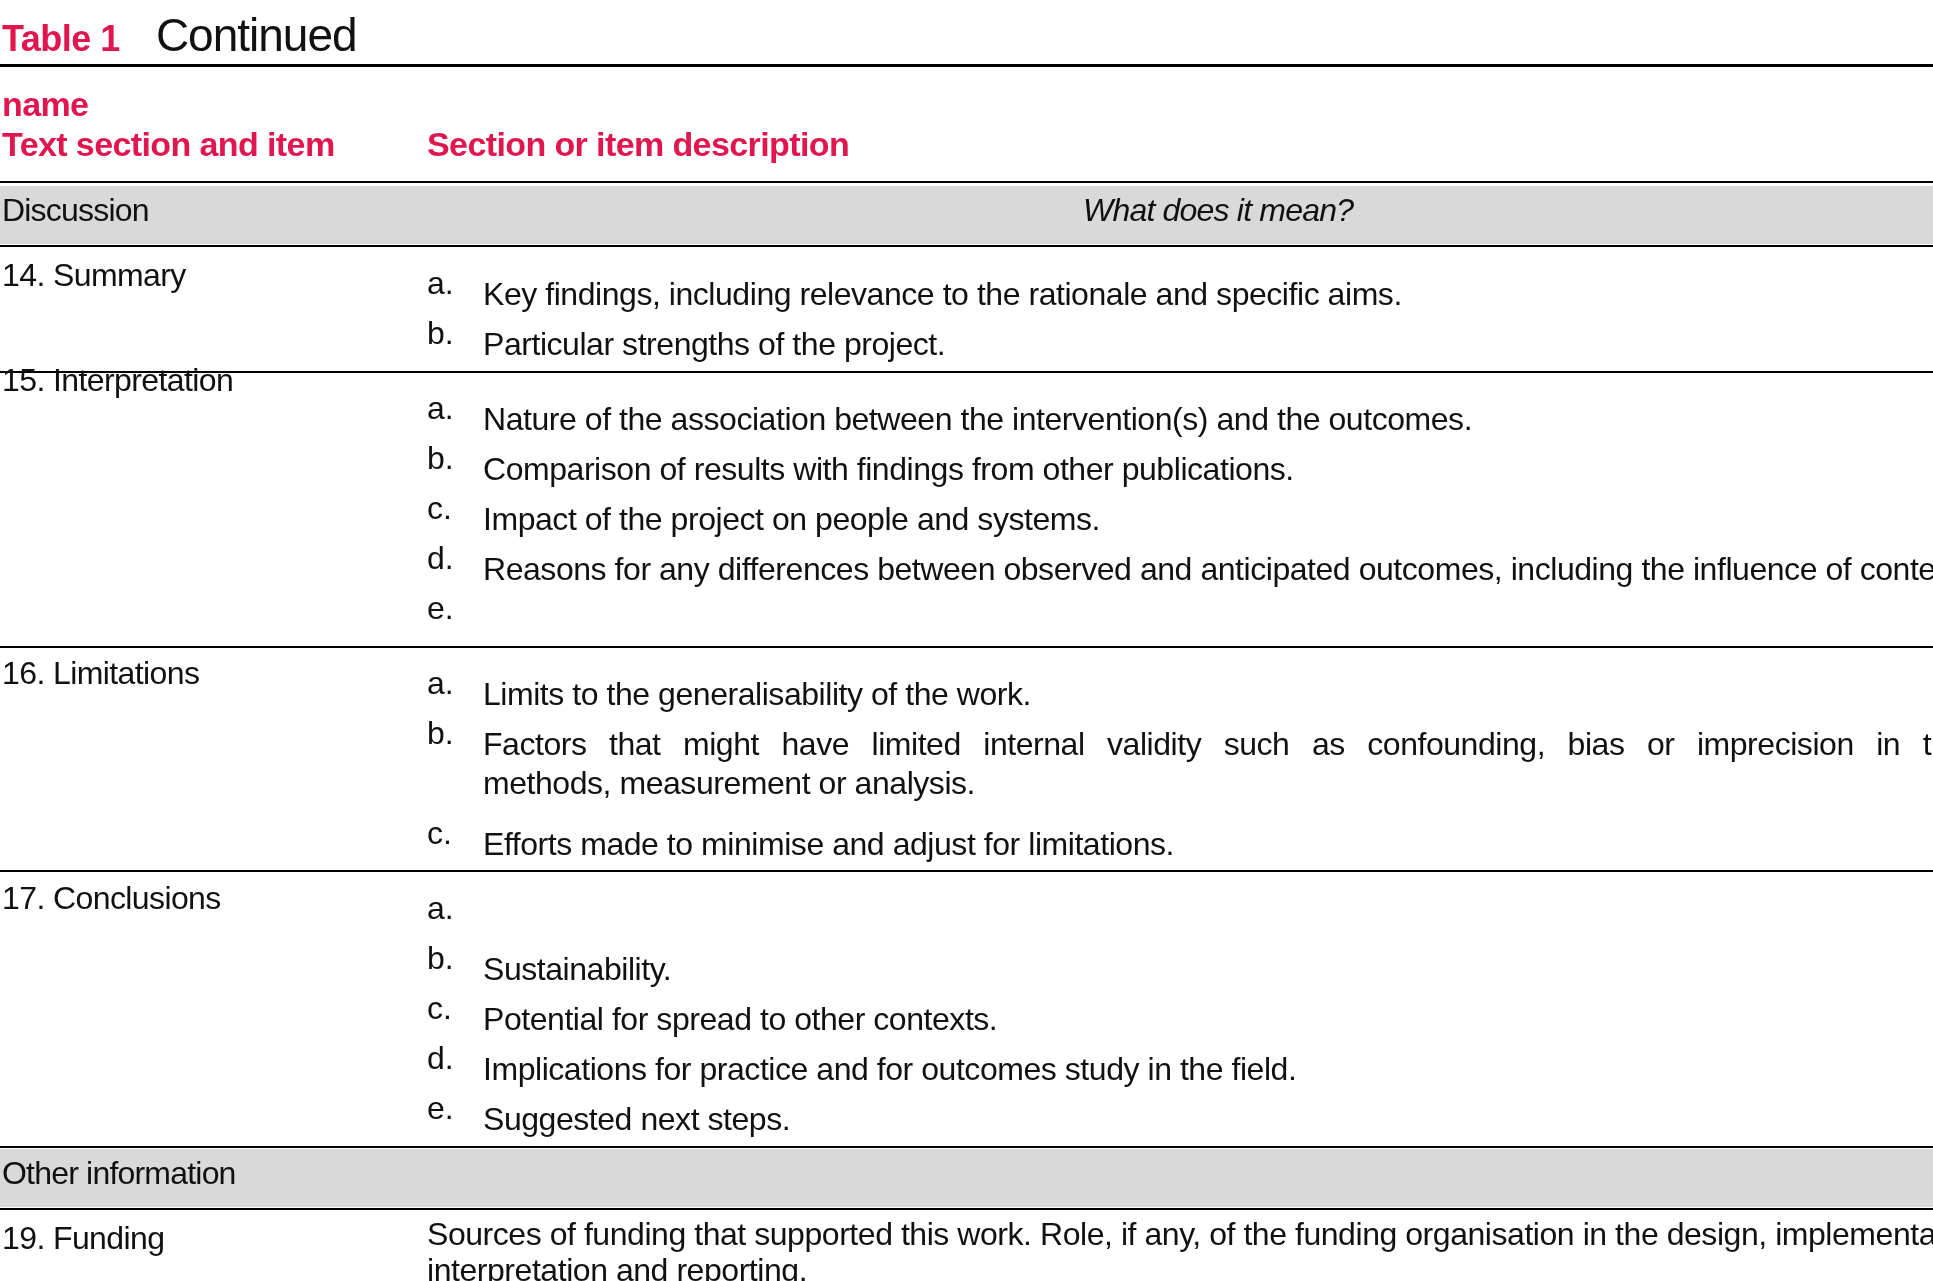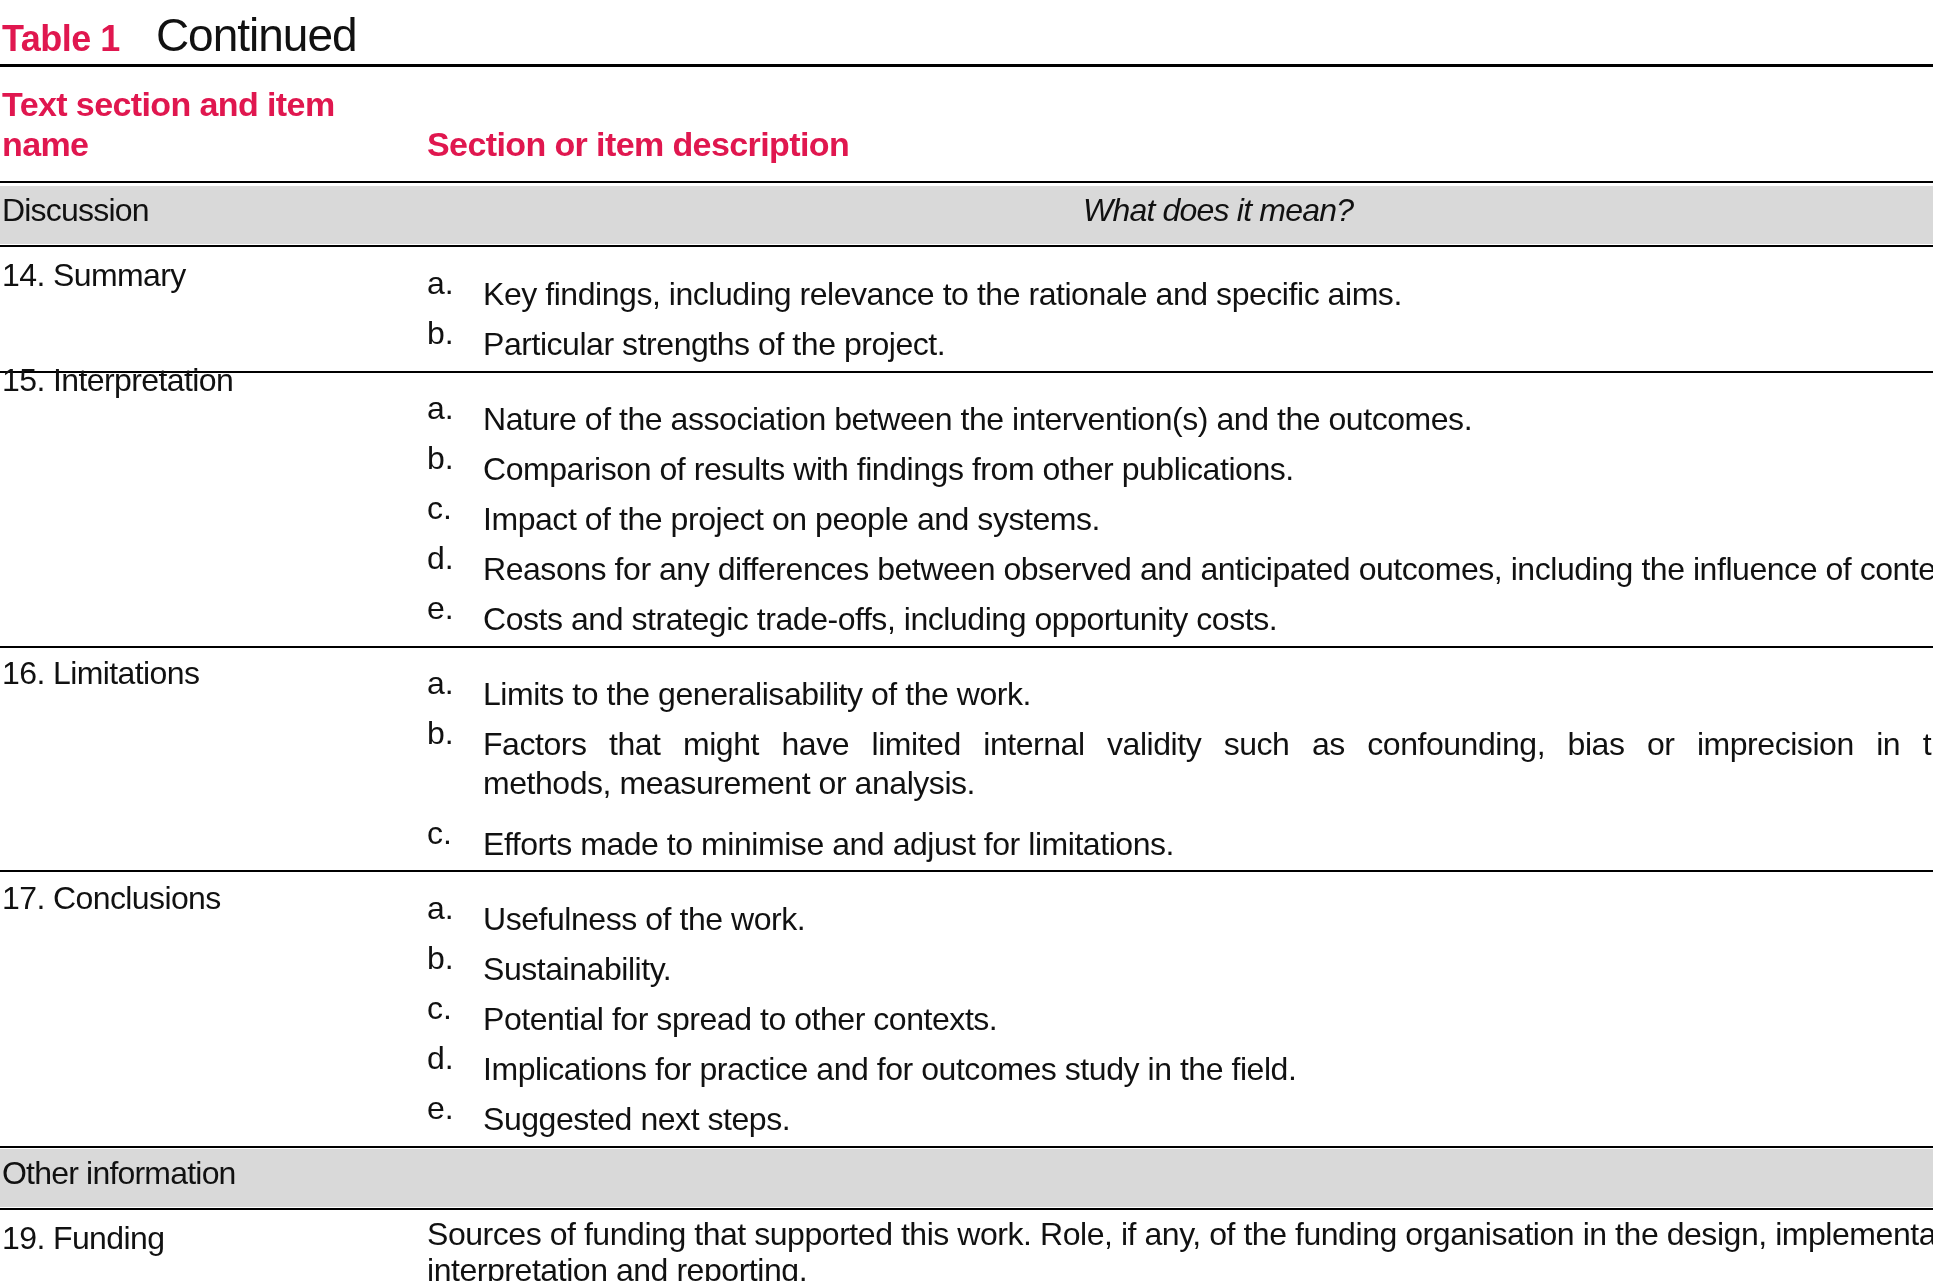--- a/index.html
+++ b/index.html
@@ -60,22 +60,22 @@
 </head>
 <body>
 
 <div class="title">
   <span class="label">Table 1</span><span class="cont">Continued</span>
 </div>
 
 <div class="rule" style="top:64px;height:3px;"></div>
 
 <div class="hdr" style="left:2px;top:84px;">
+  <div>name</div>
   <div>Text section and item</div>
-  <div>name</div>
 </div>
 <div class="hdr" style="left:427px;top:124px;">Section or item description</div>
 
 <div class="rule" style="top:181px;height:2px;"></div>
 
 <div class="gray" style="top:186px;height:58px;"></div>
 <div class="sec-label" style="top:190px;">Discussion</div>
 <div class="sec-italic" style="top:190px;">What does it mean?</div>
 <div class="rule" style="top:245px;height:2px;"></div>
 
@@ -105,21 +105,20 @@
   <div class="item">
       <span class="letter">c.</span>
       <span class="text">Impact of the project on people and systems.</span>
     </div>
   <div class="item">
       <span class="letter">d.</span>
       <span class="text">Reasons for any differences between observed and anticipated outcomes, including the influence of contex</span>
     </div>
   <div class="item">
       <span class="letter">e.</span>
-      <span class="text">Costs and strategic trade-offs, including opportunity costs.</span>
     </div>
 </div>
 <div class="rule" style="top:646px;height:2px;"></div>
 
 <div class="row-name" style="top:653px;">16. Limitations</div>
 <div class="items" style="top:658px;">
   <div class="item">
       <span class="letter">a.</span>
       <span class="text">Limits to the generalisability of the work.</span>
     </div>
@@ -132,21 +131,20 @@
       <span class="letter">c.</span>
       <span class="text">Efforts made to minimise and adjust for limitations.</span>
     </div>
 </div>
 <div class="rule" style="top:870px;height:2px;"></div>
 
 <div class="row-name" style="top:878px;">17. Conclusions</div>
 <div class="items" style="top:883px;">
   <div class="item">
       <span class="letter">a.</span>
-      <span class="text">Usefulness of the work.</span>
     </div>
   <div class="item">
       <span class="letter">b.</span>
       <span class="text">Sustainability.</span>
     </div>
   <div class="item">
       <span class="letter">c.</span>
       <span class="text">Potential for spread to other contexts.</span>
     </div>
   <div class="item">

